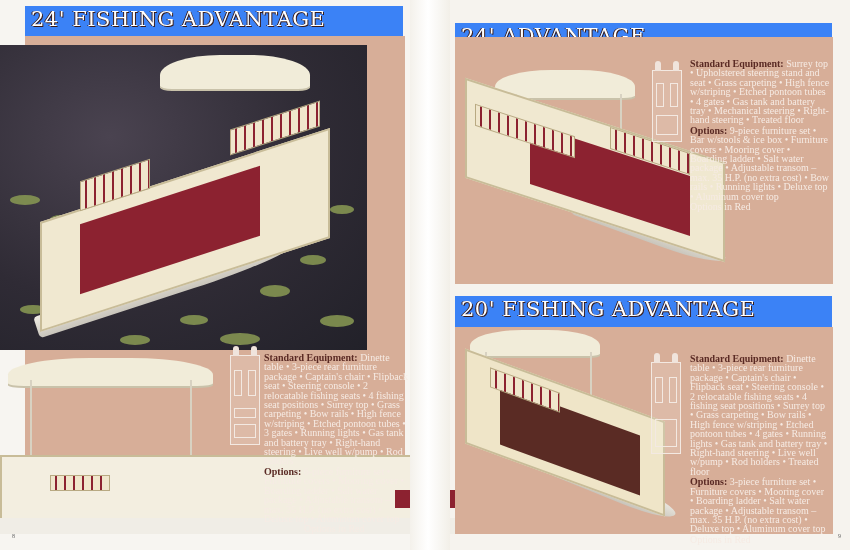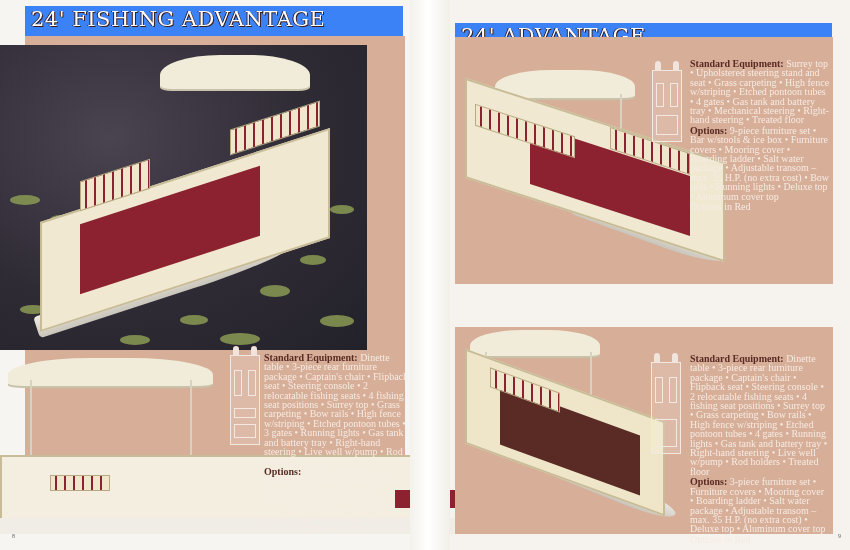--- a/index.html
+++ b/index.html
@@ -125,20 +125,23 @@
     <div class="fp-cell" style="right:3px;top:12px;width:8px;height:24px;"></div>
     <div class="fp-cell" style="left:3px;top:44px;width:22px;height:20px;"></div>
   </div>
 
   <div class="spec" style="left:265px;top:59px;width:140px;">
     <p><b>Standard Equipment:</b> <span>Surrey top • Upholstered steering stand and seat • Grass carpeting • High fence w/striping • Etched pontoon tubes • 4 gates • Gas tank and battery tray • Mechanical steering • Right-hand steering • Treated floor</span></p>
     <p><b>Options:</b> <span>9-piece furniture set • Bar w/stools &amp; ice box • Furniture covers • Mooring cover • Boarding ladder • Salt water package • Adjustable transom – max. 35 H.P. (no extra cost) • Bow rails • Running lights • Deluxe top • Aluminum cover top</span></p>
     <span class="opt-red">Options in Red</span>
   </div>
 
+  <div class="title-bar" style="left:30px; top:296px; width:377px;">
+    <span class="title-text">20' FISHING ADVANTAGE</span>
+  </div>
   <div class="panel" style="left:30px; top:327px; width:378px; height:207px;"></div>
 
   <div class="boat" style="left:35px;top:330px;width:230px;height:190px;">
     <div class="canopy" style="left:10px;top:0px;width:130px;height:26px;"></div>
     <div class="pole" style="left:25px;top:22px;height:60px;"></div>
     <div class="pole" style="left:130px;top:22px;height:60px;"></div>
     <div class="pontoon" style="left:90px;top:150px;width:130px;height:20px;transform:rotate(22deg);"></div>
     <div class="deck" style="left:5px;top:55px;width:200px;height:95px;transform:skewY(20deg);background:#efe5c8;"></div>
     <div class="carpet" style="left:40px;top:80px;width:140px;height:60px;transform:skewY(20deg);background:#5a2b24;"></div>
     <div class="seat" style="left:30px;top:50px;width:70px;height:20px;transform:skewY(20deg);"></div>

